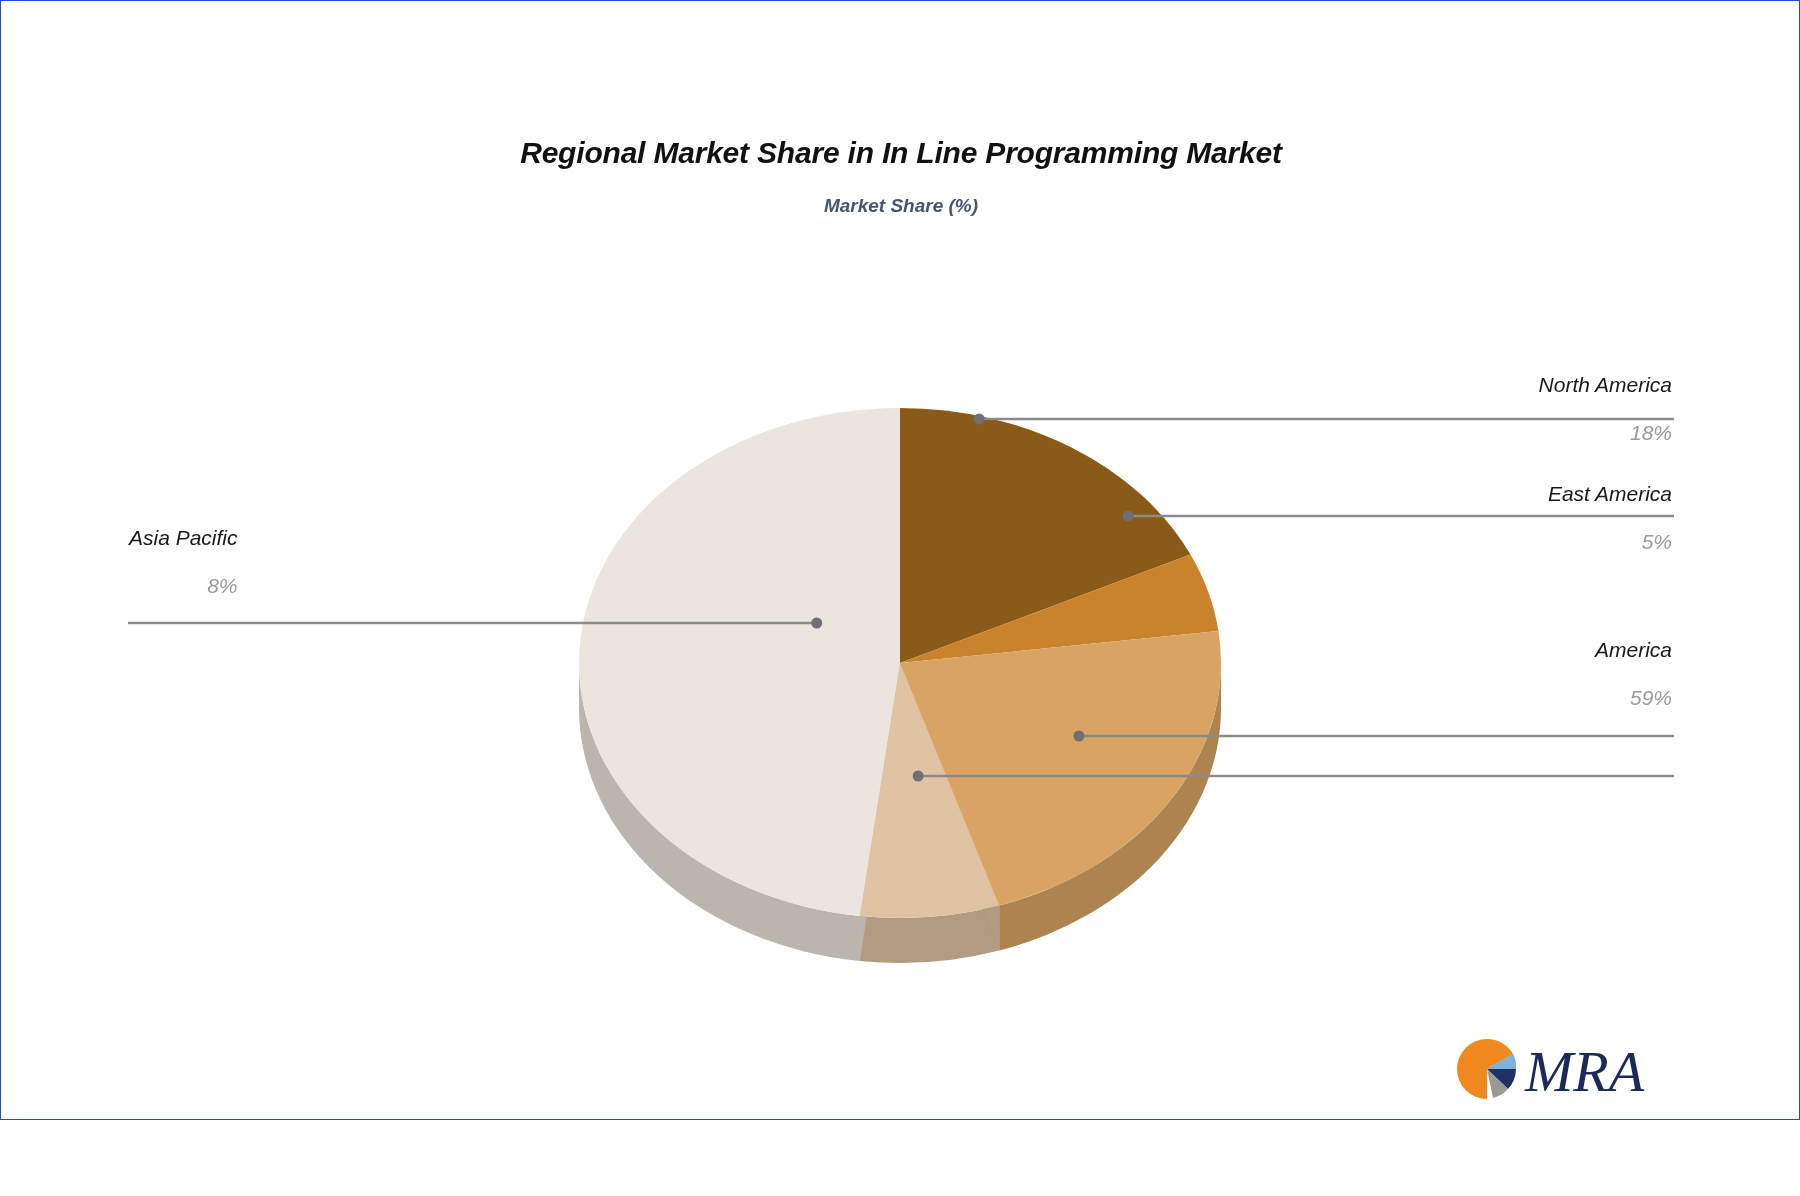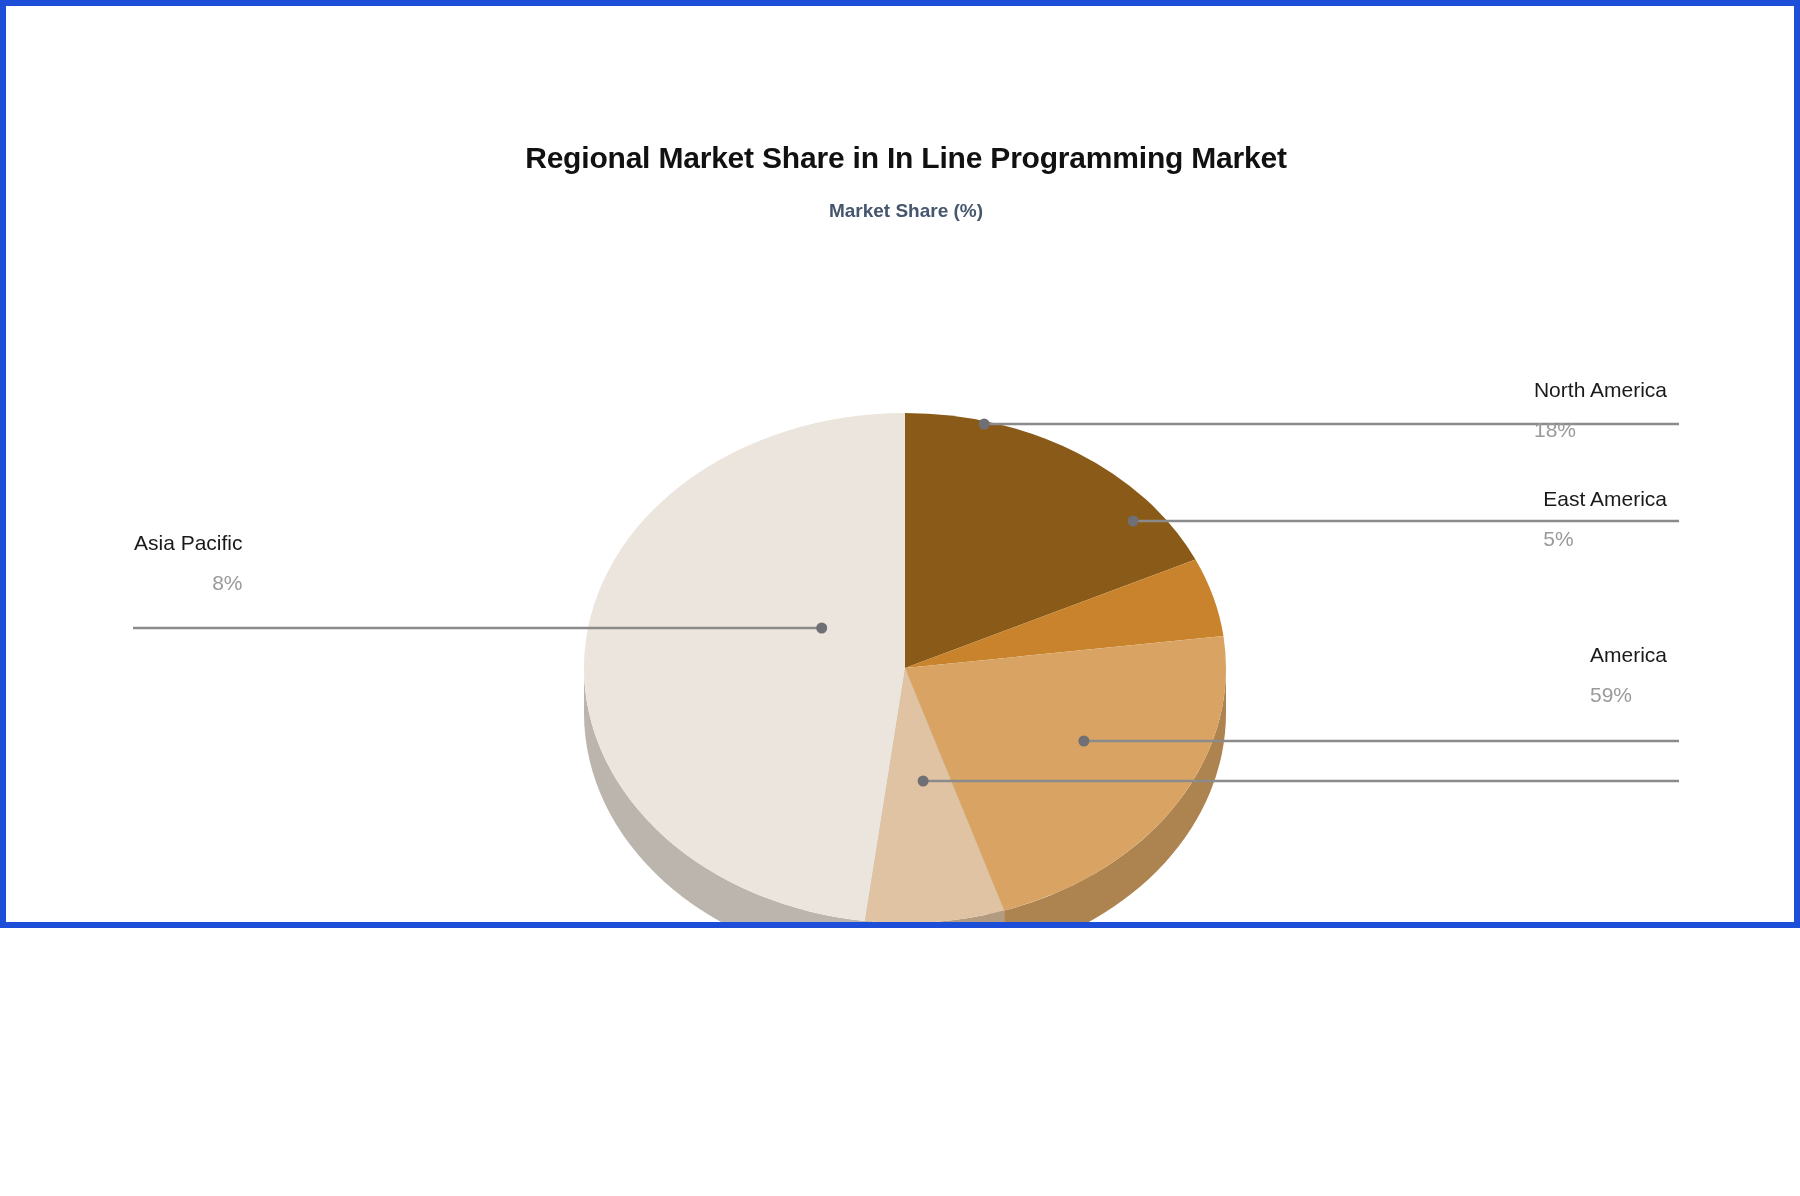--- a/index.html
+++ b/index.html
@@ -3,26 +3,27 @@
 <meta charset="utf-8">
 <style>
   html, body {
     margin: 0;
     padding: 0;
     background: #ffffff;
   }
   #canvas {
     position: relative;
     width: 1800px;
-    height: 928px;
+    height: 1120px;
     background: #ffffff;
-    border: 6px solid #1d4ed8;
+    border: 1px solid #1d4ed8;
     box-sizing: border-box;
     overflow: hidden;
     font-family: "Liberation Sans", sans-serif;
+    font-style: italic;
   }
 
   
   .title {
     position: absolute;
     left: 0;
     top: 135px;
     width: 1800px;
     text-align: center;
     font-size: 30px;
@@ -58,23 +59,24 @@
     white-space: nowrap;
   }
   .callout .cl-name {
     display: block;
     line-height: 26px;
   }
   .callout .cl-val {
     display: block;
     line-height: 26px;
     color: #9a9a9a;
-    margin-top: 14px;
+    margin-top: 22px;
   }
   .callout.right {
+    text-align: right;
   }
   .callout.left {
     text-align: right;
   }
 
   
   #logo {
     position: absolute;
     left: 1452px;
     top: 1030px;

